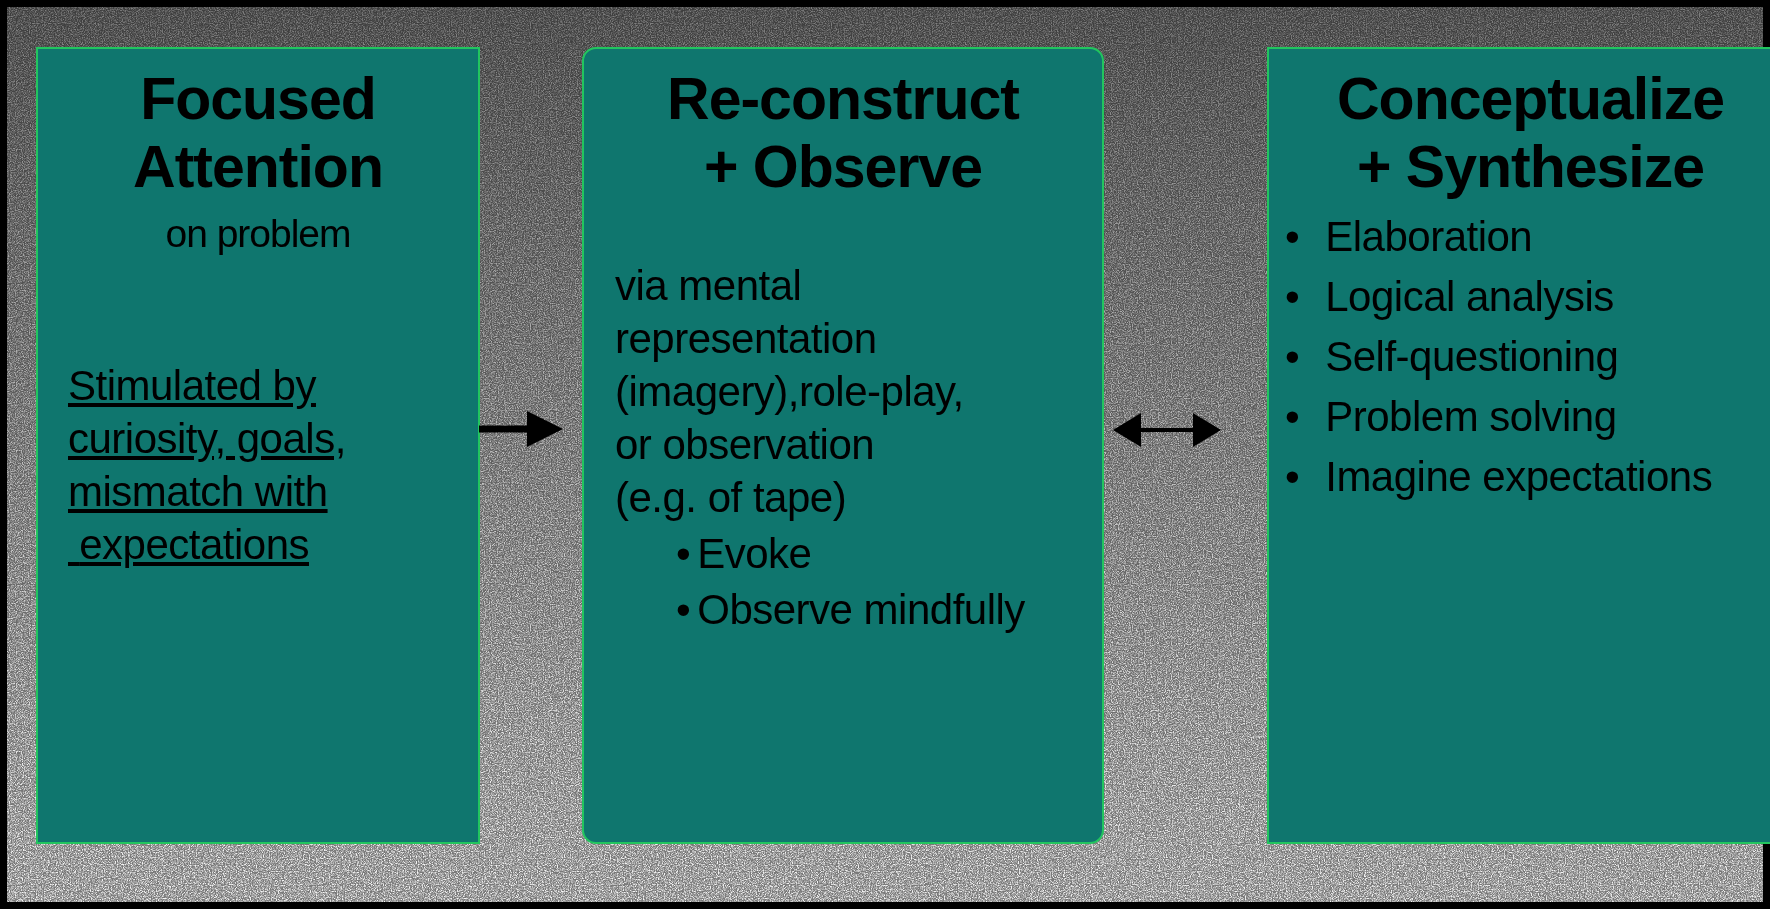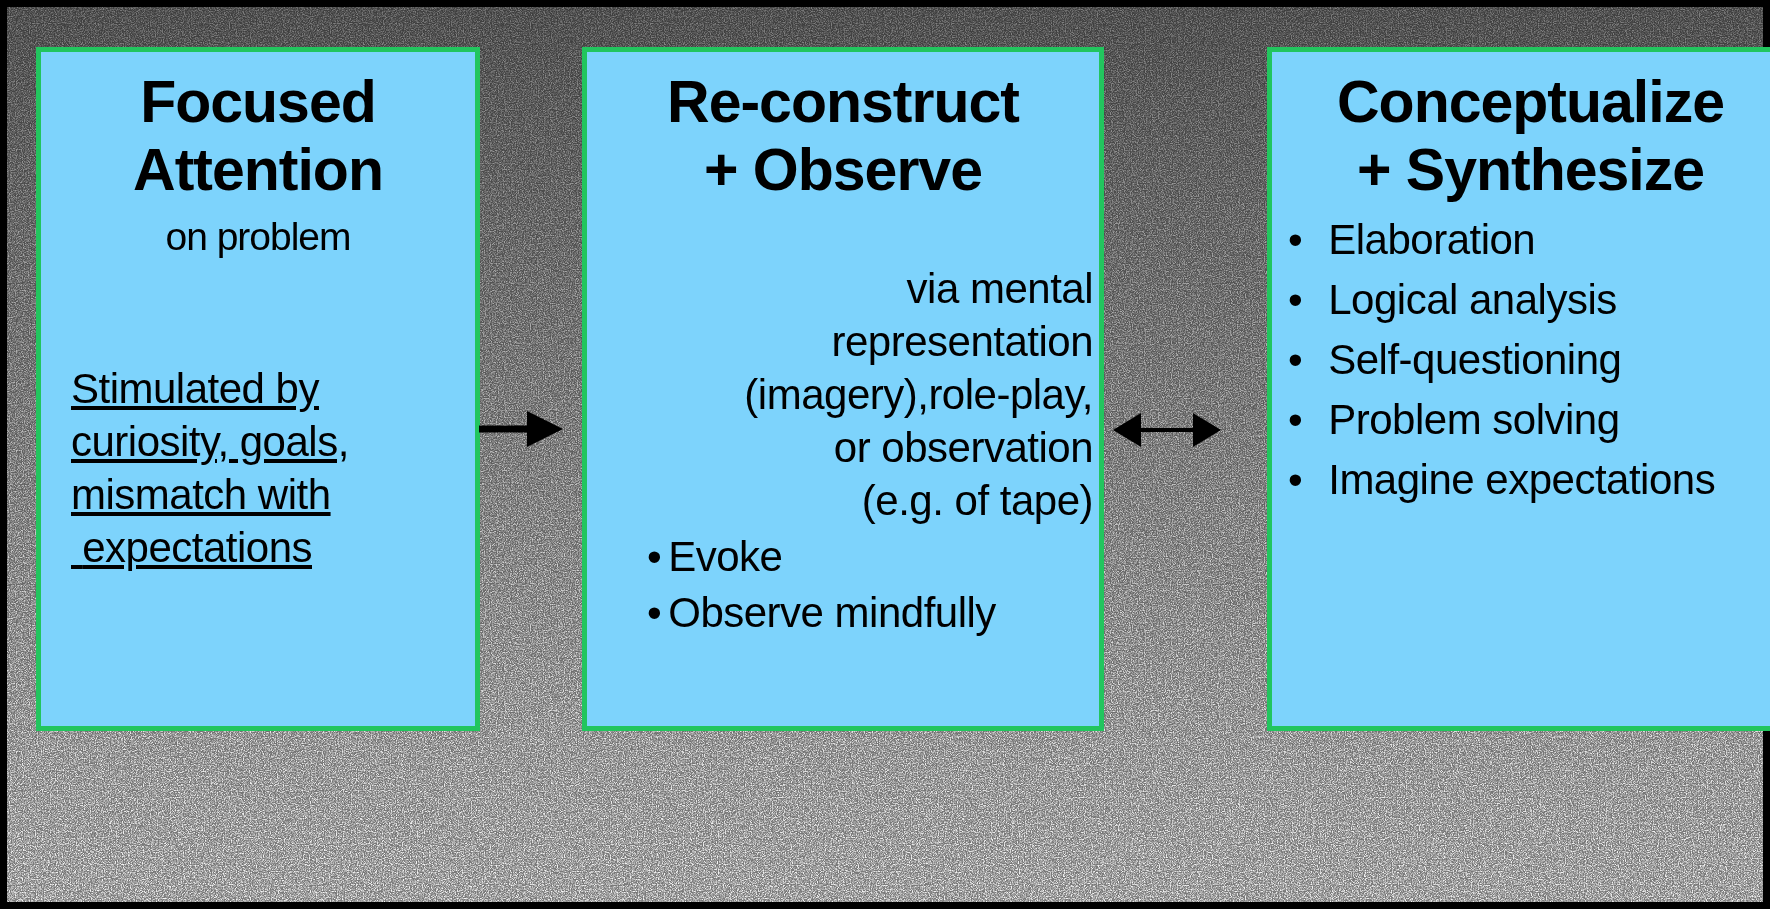--- a/index.html
+++ b/index.html
@@ -28,27 +28,27 @@
   .noise {
     position: absolute;
     left: 7px; top: 7px;
     width: 1756px; height: 895px;
     opacity: 0.5;
     pointer-events: none;
   }
   .box {
     position: absolute;
     top: 47px;
-    height: 684px;
+    height: 797px;
     box-sizing: border-box;
-    background: #7dd3fc;
-    border: 5px solid #22c55e;
+    background: #0f766e;
+    border: 2px solid #22c55e;
   }
   .box-1 { left: 36px;   width: 444px; }
-  .box-2 { left: 582px;  width: 522px; }
+  .box-2 { left: 582px;  width: 522px; border-radius: 14px; }
   .box-3 { left: 1267px; width: 527px; }
   .title {
     margin: 16px 4px 0 4px;
     font-weight: bold;
     font-size: 59px;
     line-height: 68px;
     text-align: center;
     white-space: pre-line;
     letter-spacing: -1px;
   }
@@ -60,30 +60,30 @@
     text-align: center;
     letter-spacing: -1px;
   }
   .body-text {
     font-size: 42px;
     line-height: 53px;
     white-space: pre-wrap;
     letter-spacing: -0.5px;
   }
   .box-1 .body-text { margin: 92px 8px 0 30px; text-decoration: underline; }
-  .box-2 .body-text { margin: 58px 6px 0 31px; text-align: right; }
+  .box-2 .body-text { margin: 58px 6px 0 31px; }
   .box-3 .body-text { margin: 86px 4px 0 15px; }
   ul.bullets {
     list-style: none;
     margin: 2px 0 0 0;
     padding: 0;
     font-size: 42px;
     letter-spacing: -0.5px;
   }
-  .box-2 ul.bullets { padding-left: 60px; }
+  .box-2 ul.bullets { padding-left: 92px; }
   .box-2 ul.bullets li { line-height: 56px; }
   .box-2 ul.bullets li::before { content: "\2022"; margin-right: 7px; }
   .box-3 ul.bullets { padding-left: 16px; margin-top: 6px; }
   .box-3 ul.bullets li { line-height: 60px; }
   .box-3 ul.bullets li::before { content: "\2022"; margin-right: 26px; }
   .connector { position: absolute; }
   .connector-1 { left: 479px; top: 408px; }
   .connector-2 { left: 1112px; top: 409px; }
 </style>
 </head>

